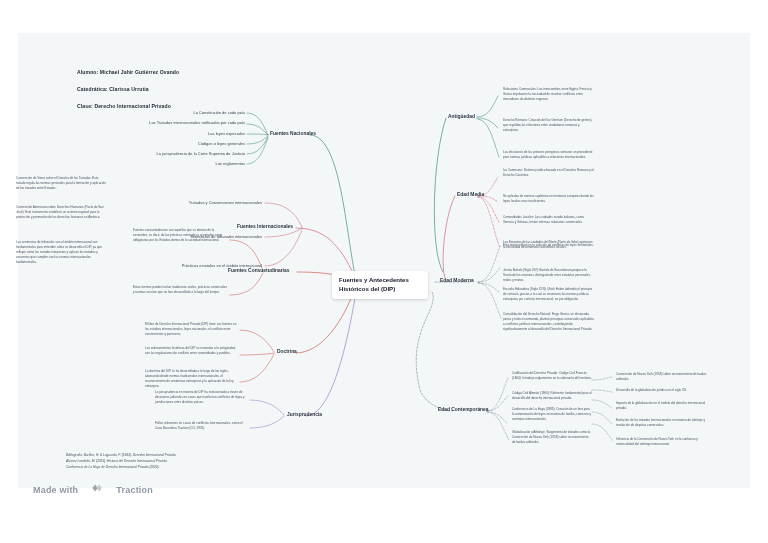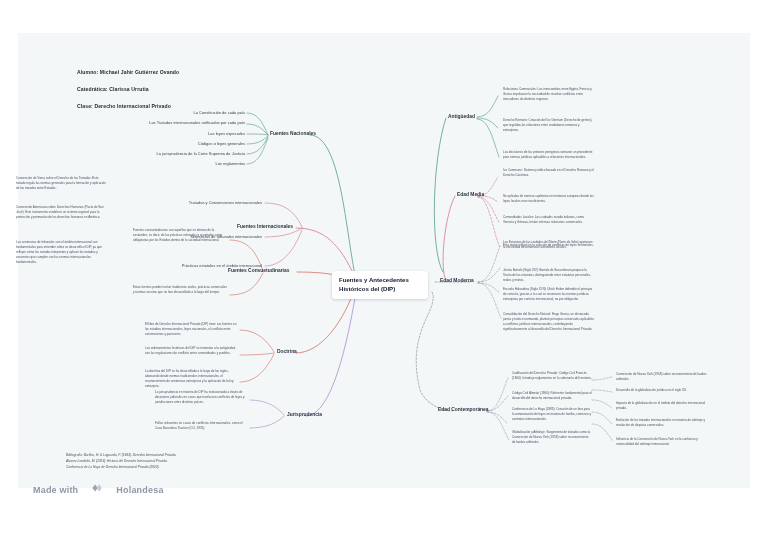--- a/index.html
+++ b/index.html
@@ -183,16 +183,16 @@
   <div class="node biblio" style="left:66px;top:465px">Conferencia de La Haya de Derecho Internacional Privado (2020).</div>
 
   <div class="brand">
     <span>Made with</span>
     <span>
       <svg width="14" height="14" viewBox="0 0 24 24" aria-hidden="true">
         <path d="M4 12 L9 6 L13 12 L9 18 Z" fill="#9aa4b1"></path>
         <path d="M11 12 L16 6 L20 12 L16 18 Z" fill="#c3cad3"></path>
       </svg>
     </span>
-    <span>Holandesa</span>
+    <span>Traction</span>
   </div>
 
 </div>
 
 </body></html>

